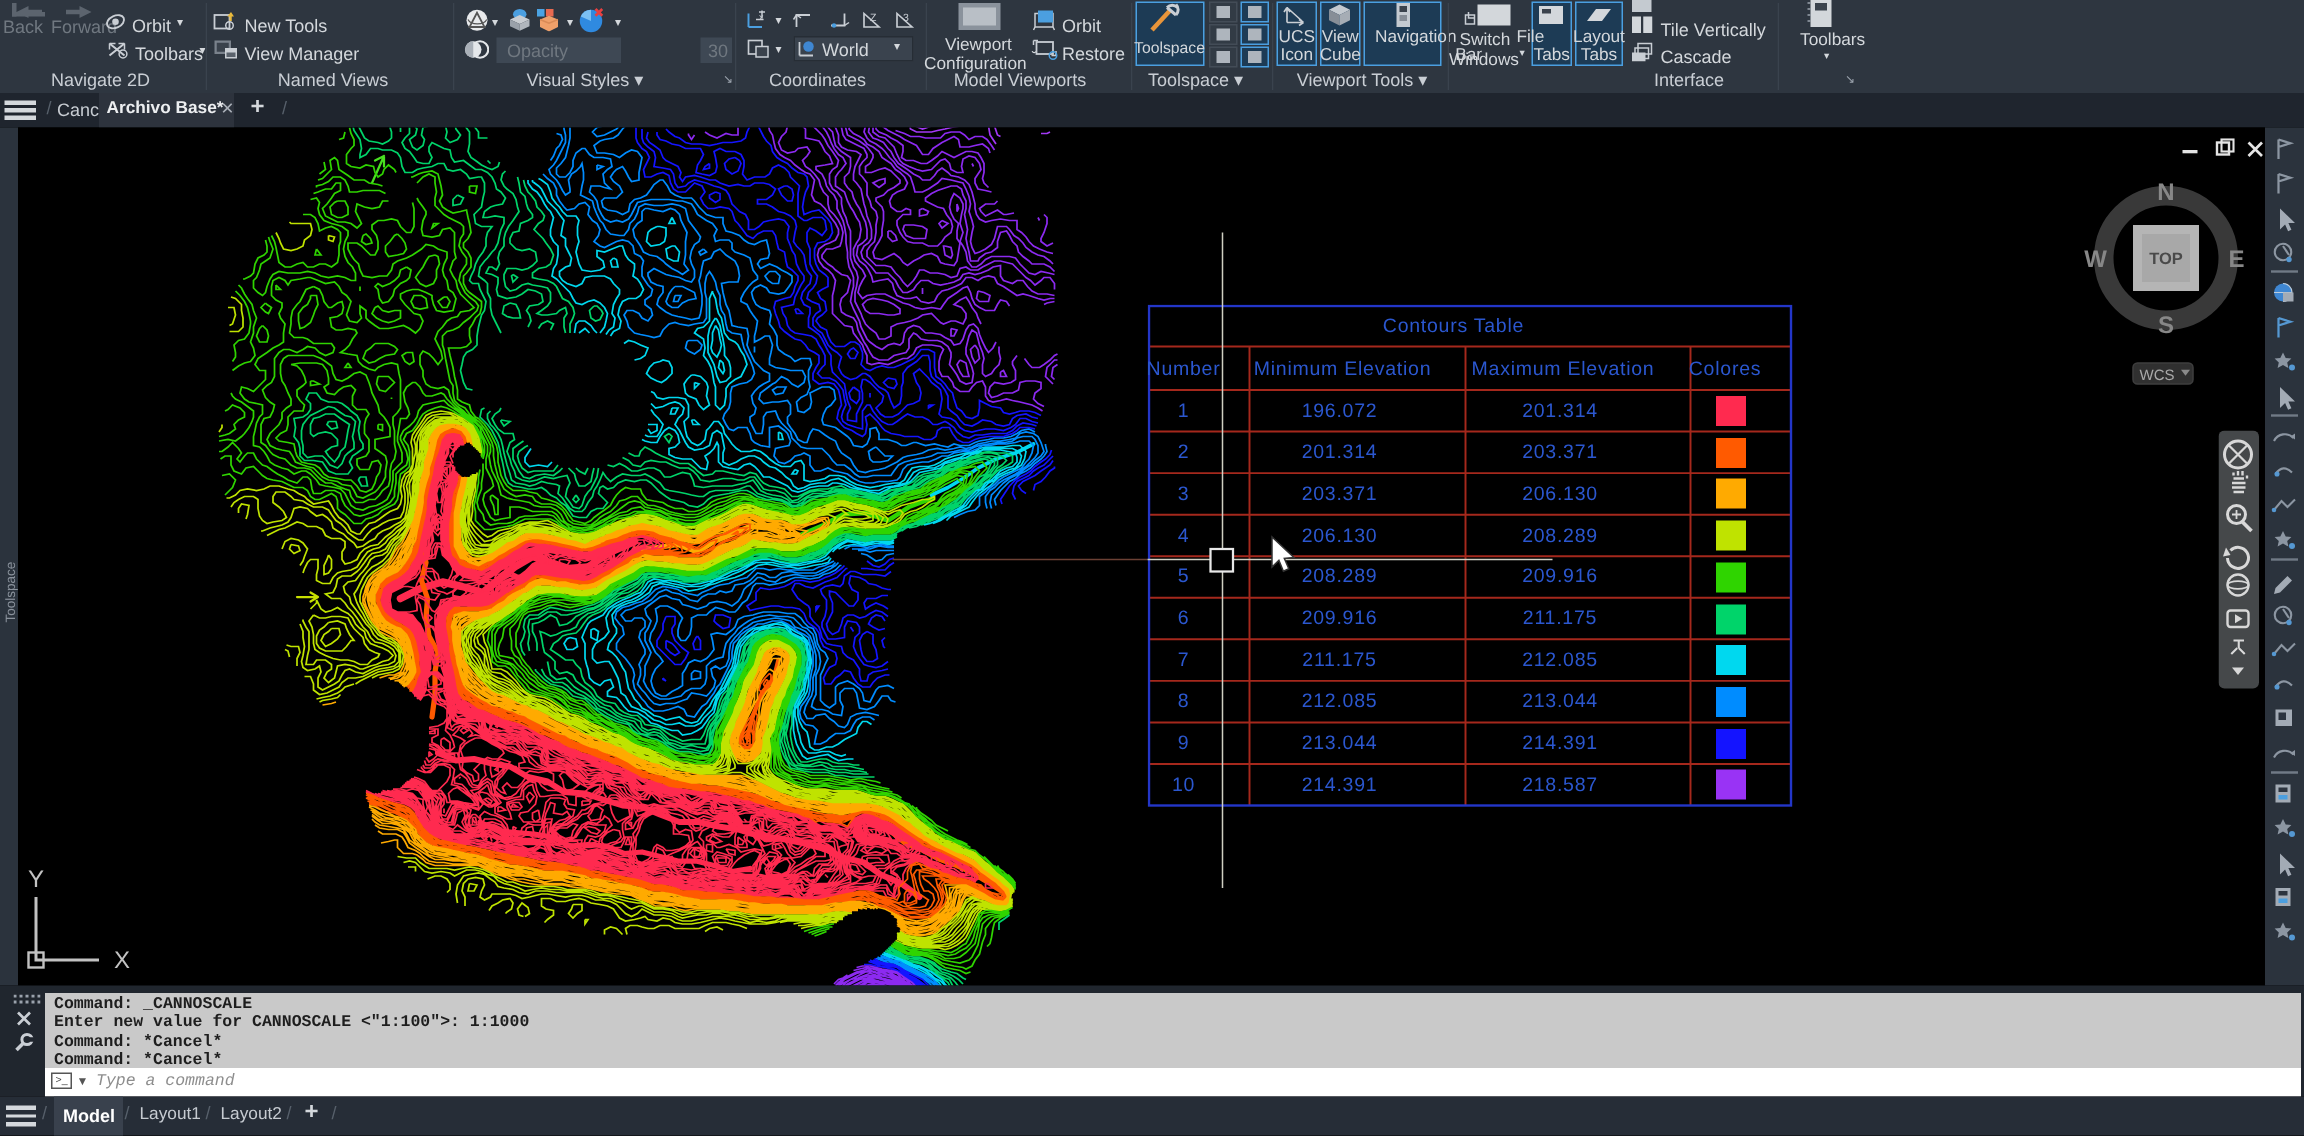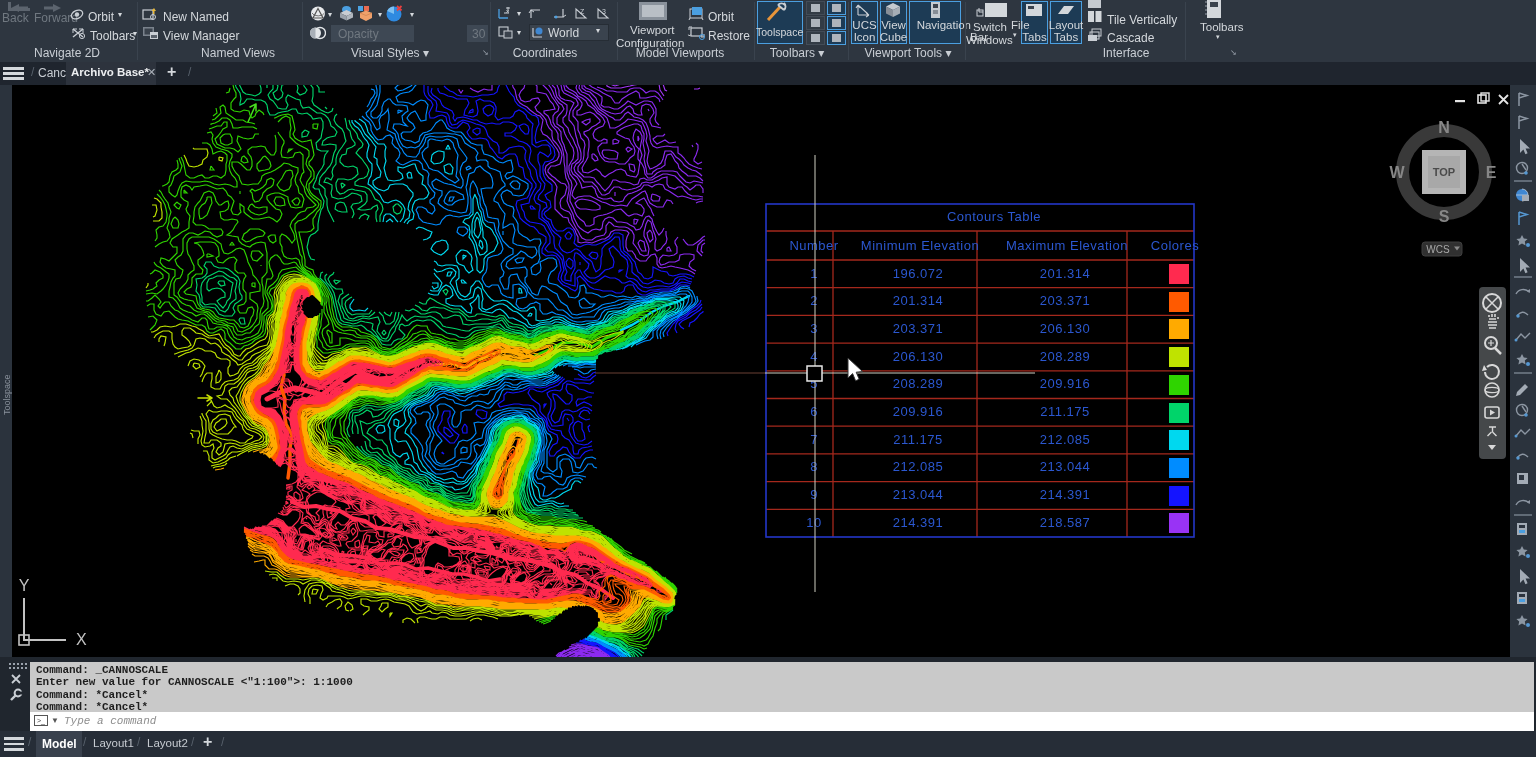--- a/index.html
+++ b/index.html
@@ -54,31 +54,31 @@
     <div class="rtxt" style="left:133px;top:29px;font-size:8px;">▾</div>
     <div class="seclbl" style="left:67px">Navigate 2D</div>
     <div class="div" style="left:137px"></div>
     <div style="position:absolute;left:142px;top:7px;width:17px;height:14px">
       <svg width="17" height="14">
         <rect x="1" y="3" width="10" height="9" fill="none" stroke="#c9ced4" stroke-width="1.2"></rect>
         <path d="M12 1 l2 3 -1.5 0 0 3 -1.5 0 0 -3 -1.5 0 Z" fill="#e8b93c"></path>
         <circle cx="11" cy="10" r="2.5" fill="none" stroke="#c9ced4"></circle>
       </svg>
     </div>
-    <div class="rtxt" style="left:163px;top:10px;">New Named</div>
+    <div class="rtxt" style="left:163px;top:10px;">New Tools</div>
     <div style="position:absolute;left:142px;top:26px;width:17px;height:14px">
       <svg width="17" height="14">
         <rect x="1" y="1" width="11" height="9" fill="#7a828c"></rect>
         <rect x="2.5" y="2.5" width="8" height="6" fill="#3a424c"></rect>
         <rect x="8" y="6" width="8" height="7" fill="#c9ced4"></rect>
         <rect x="9" y="9" width="6" height="3" fill="#5a626c"></rect>
       </svg>
     </div>
     <div class="rtxt" style="left:163px;top:29px;">View Manager</div>
-    <div class="seclbl" style="left:238px">Named Views</div>
+    <div class="seclbl" style="left:222px">Named Views</div>
     <div class="div" style="left:302px"></div>
     <div style="position:absolute;left:310px;top:6px;width:16px;height:15px">
       <svg width="16" height="15">
         <circle cx="8" cy="7.5" r="7" fill="#e8eaec"></circle>
         <path d="M8 2.5 L3 12 L13 12 Z" fill="none" stroke="#555" stroke-width="1.2"></path>
         <path d="M2 7 a6.5 4 0 0 0 12.5 0" fill="none" stroke="#555" stroke-width="0.8"></path>
       </svg>
     </div>
     <div class="rtxt" style="left:328px;top:10px;font-size:8px;">▾</div>
     <div style="position:absolute;left:338px;top:5px;width:17px;height:16px">
@@ -211,21 +211,21 @@
     <div style="position:absolute;left:827px;top:1px;width:19px;height:14px;background:#1d3b55;border:1px solid #4b9fe0"></div>
     <div style="position:absolute;left:832px;top:4px;width:9px;height:8px;background:#aeb5bd"></div>
     <div style="position:absolute;left:806px;top:16px;width:19px;height:14px;background:#323b45;border:1px solid #434c57"></div>
     <div style="position:absolute;left:811px;top:19px;width:9px;height:8px;background:#aeb5bd"></div>
     <div style="position:absolute;left:827px;top:16px;width:19px;height:14px;background:#1d3b55;border:1px solid #4b9fe0"></div>
     <div style="position:absolute;left:832px;top:19px;width:9px;height:8px;background:#aeb5bd"></div>
     <div style="position:absolute;left:806px;top:31px;width:19px;height:14px;background:#323b45;border:1px solid #434c57"></div>
     <div style="position:absolute;left:811px;top:34px;width:9px;height:8px;background:#aeb5bd"></div>
     <div style="position:absolute;left:827px;top:31px;width:19px;height:14px;background:#1d3b55;border:1px solid #4b9fe0"></div>
     <div style="position:absolute;left:832px;top:34px;width:9px;height:8px;background:#aeb5bd"></div>
-    <div class="seclbl" style="left:797px">Toolbars  ▾</div>
+    <div class="seclbl" style="left:797px">Toolspace  ▾</div>
     <div class="div" style="left:848px"></div>
     <div style="position:absolute;left:851px;top:1px;width:27px;height:43px;background:#1d3b55;border:1px solid #4b9fe0"></div>
     <div style="position:absolute;left:855px;top:2px;width:18px;height:16px">
       <svg width="18" height="16">
         <path d="M3 13 L3 3 M3 13 L14 13 M3 3 l-2 3 m2-3 l2 3 M14 13 l-3-2 m3 2 l-3 2 M3 3 L13 12" stroke="#c9ced4" stroke-width="1.1" fill="none"></path>
       </svg>
     </div>
     <div class="rtxt" style="left:841px;top:19px;width:47px;text-align:center;font-size:11.5px">UCS</div>
     <div class="rtxt" style="left:841px;top:31px;width:47px;text-align:center;font-size:11.5px">Icon</div>
     <div style="position:absolute;left:880px;top:1px;width:27px;height:43px;background:#1d3b55;border:1px solid #4b9fe0"></div>
@@ -368,21 +368,21 @@
         <line x1="1" y1="223.2" x2="429" y2="223.2" stroke="#a5281c" stroke-width="1.3"></line>
         <line x1="1" y1="250.9" x2="429" y2="250.9" stroke="#a5281c" stroke-width="1.3"></line>
         <line x1="1" y1="278.6" x2="429" y2="278.6" stroke="#a5281c" stroke-width="1.3"></line>
         <line x1="1" y1="306.3" x2="429" y2="306.3" stroke="#a5281c" stroke-width="1.3"></line>
         <line x1="68" y1="28" x2="68" y2="334" stroke="#a5281c" stroke-width="1.3"></line>
         <line x1="212" y1="28" x2="212" y2="334" stroke="#a5281c" stroke-width="1.3"></line>
         <line x1="362" y1="28" x2="362" y2="334" stroke="#a5281c" stroke-width="1.3"></line>
         <rect x="1" y="1" width="428" height="333" fill="none" stroke="#2336c8" stroke-width="1.6"></rect>
       </svg>
     </div>
-    <div style="position:absolute;left:768px;top:118px;width:435px;height:340px;">
+    <div style="position:absolute;left:743px;top:118px;width:435px;height:340px;">
       <div style="position:absolute;color:#2b57cf;font-size:13px;letter-spacing:0.5px;white-space:nowrap;transform:translateX(-50%);left:214px;top:6px;font-size:13px">Contours  Table</div>
       <div style="position:absolute;color:#2b57cf;font-size:13px;letter-spacing:0.5px;white-space:nowrap;transform:translateX(-50%);left:34px;top:35px;font-size:13px">Number</div>
       <div style="position:absolute;color:#2b57cf;font-size:13px;letter-spacing:0.5px;white-space:nowrap;transform:translateX(-50%);left:140px;top:35px;font-size:13px">Minimum  Elevation</div>
       <div style="position:absolute;color:#2b57cf;font-size:13px;letter-spacing:0.5px;white-space:nowrap;transform:translateX(-50%);left:287px;top:35px;font-size:13px">Maximum  Elevation</div>
       <div style="position:absolute;color:#2b57cf;font-size:13px;letter-spacing:0.5px;white-space:nowrap;transform:translateX(-50%);left:395px;top:35px;font-size:13px">Colores</div>
       <div style="position:absolute;color:#2b57cf;font-size:13px;letter-spacing:0.5px;white-space:nowrap;transform:translateX(-50%);left:34px;top:63px;font-size:13px">1</div>
       <div style="position:absolute;color:#2b57cf;font-size:13px;letter-spacing:0.5px;white-space:nowrap;transform:translateX(-50%);left:138px;top:63px;font-size:13px">196.072</div>
       <div style="position:absolute;color:#2b57cf;font-size:13px;letter-spacing:0.5px;white-space:nowrap;transform:translateX(-50%);left:285px;top:63px;font-size:13px">201.314</div>
       <div style="position:absolute;left:389px;top:61px;width:20px;height:20px;background:#ff2a4f"></div>
       <div style="position:absolute;color:#2b57cf;font-size:13px;letter-spacing:0.5px;white-space:nowrap;transform:translateX(-50%);left:34px;top:90px;font-size:13px">2</div>

